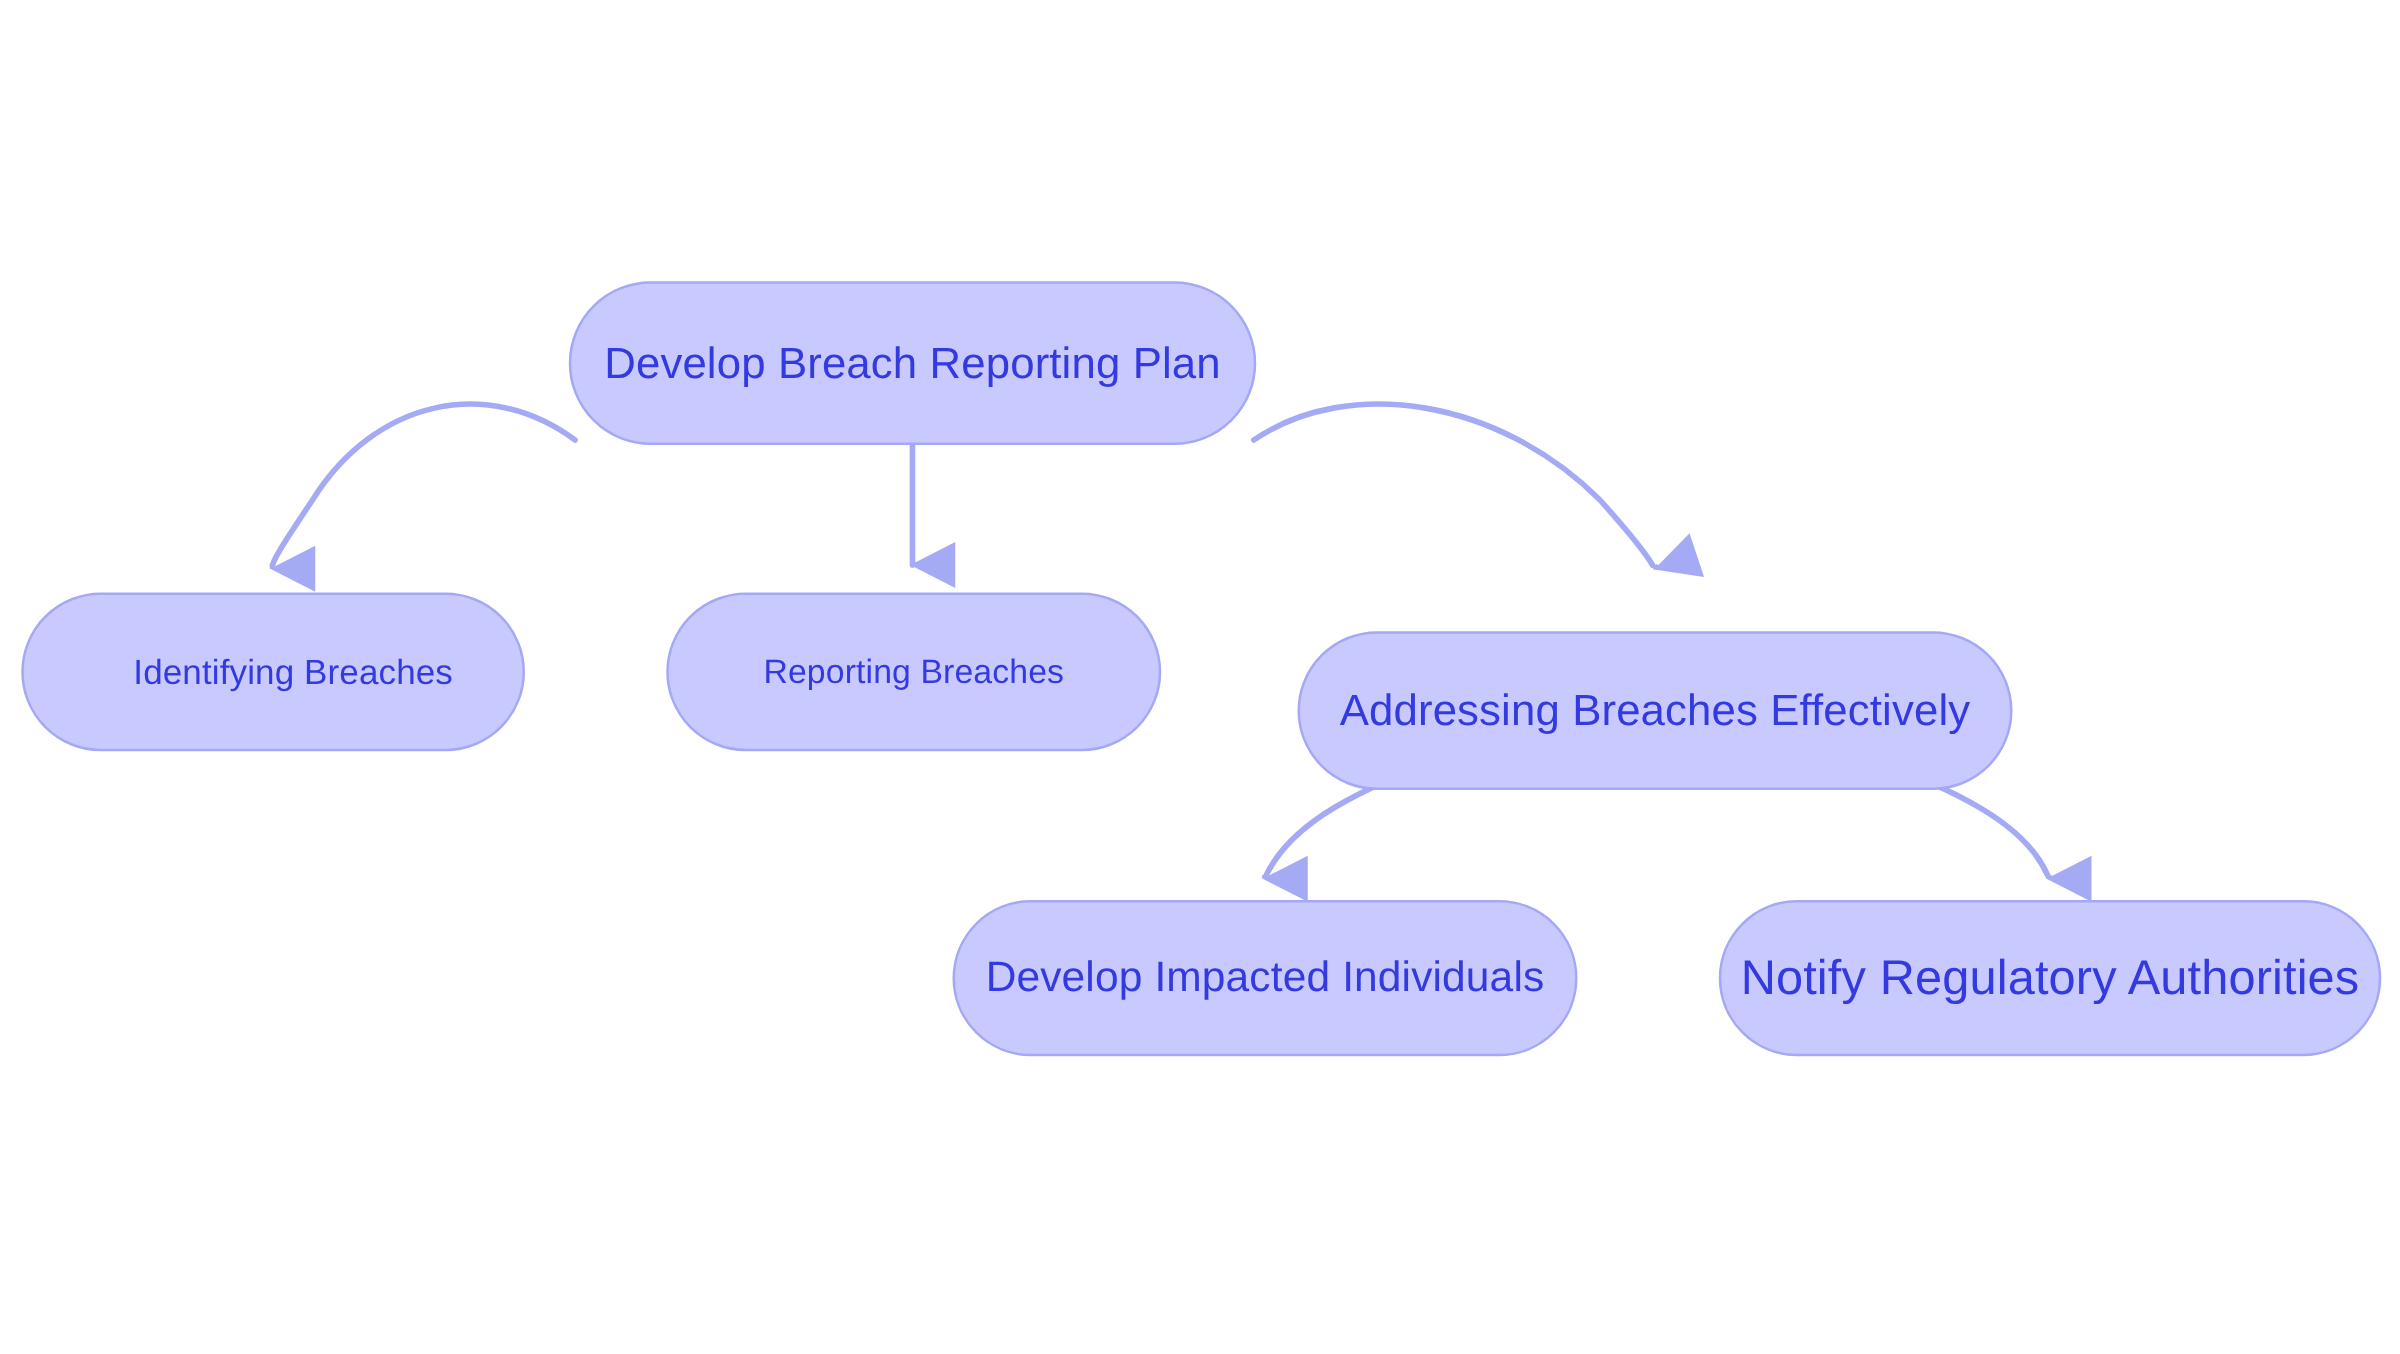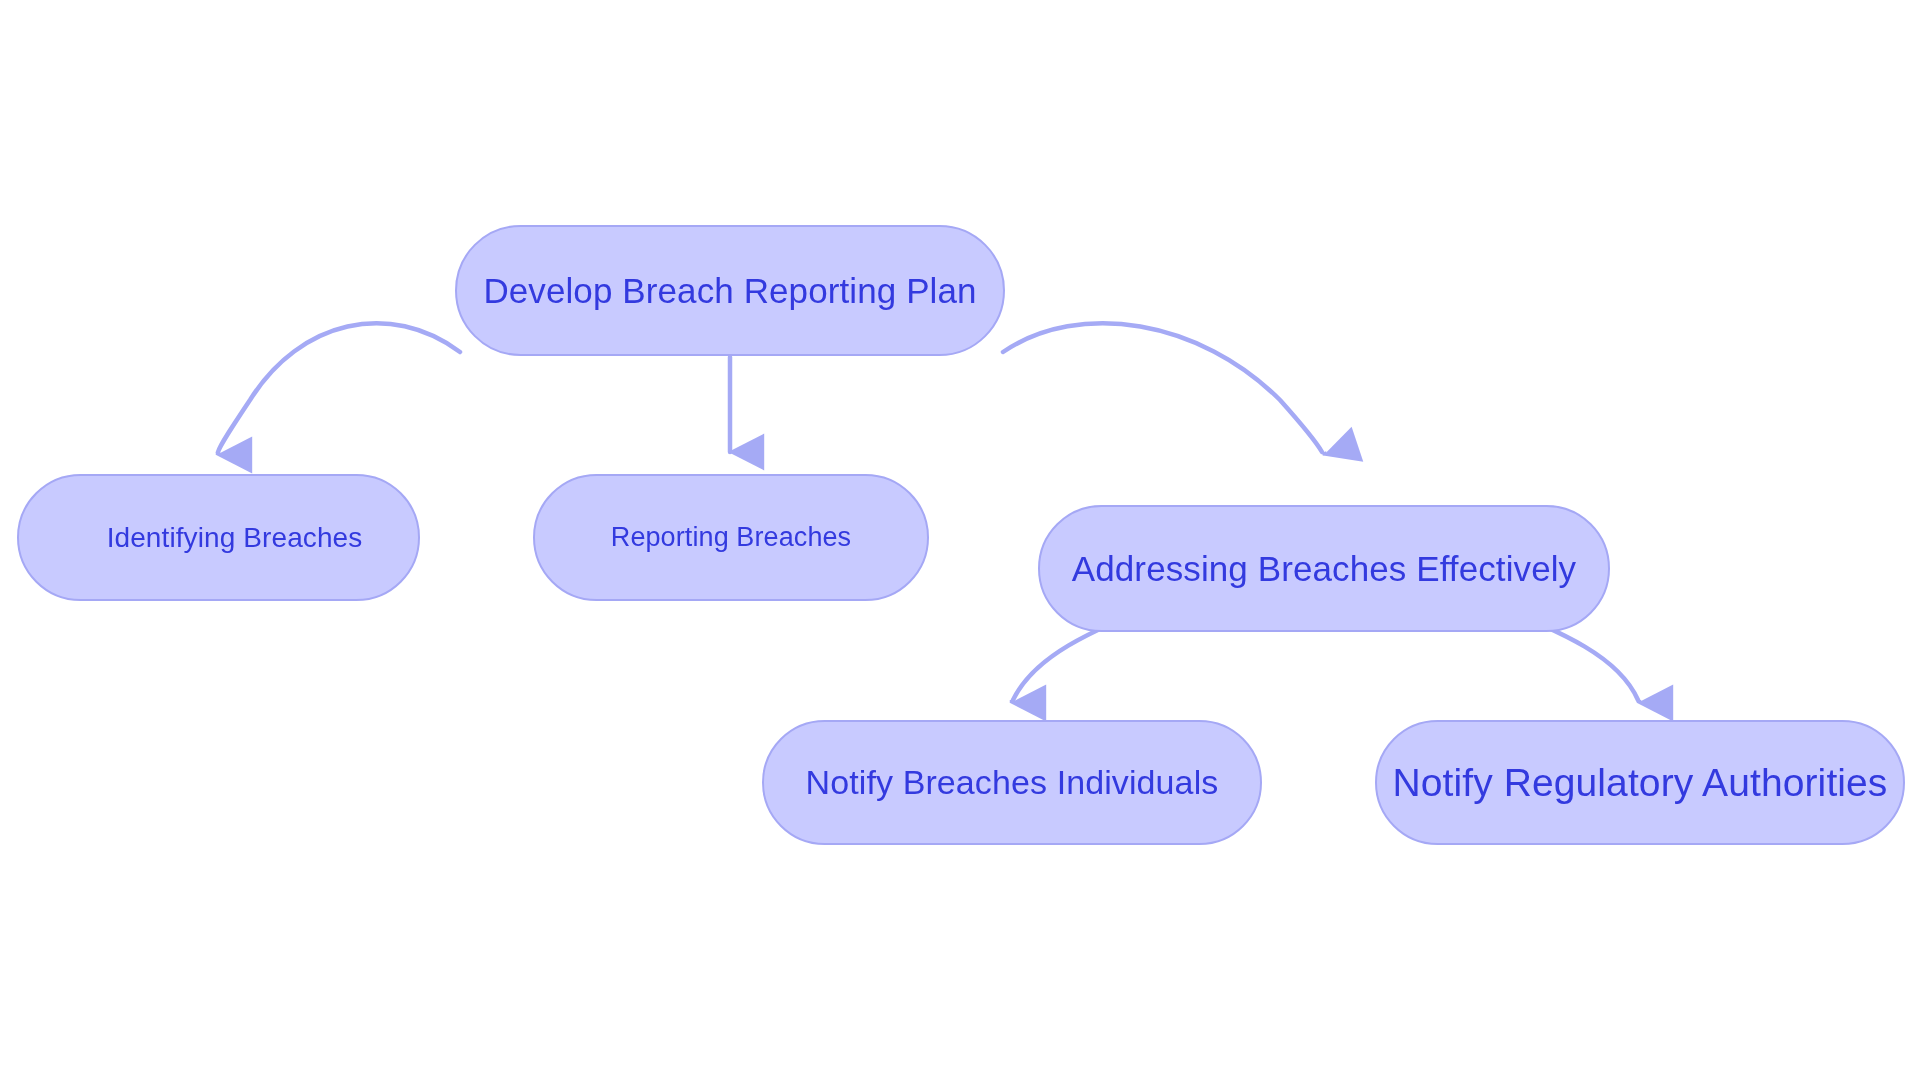--- a/index.html
+++ b/index.html
@@ -101,20 +101,20 @@
 
   <div class="node" id="node-reporting">
     <span class="node-label">Reporting Breaches</span>
   </div>
 
   <div class="node" id="node-addressing">
     <span class="node-label">Addressing Breaches Effectively</span>
   </div>
 
   <div class="node" id="node-notify-individuals">
-    <span class="node-label">Notify Breaches Individuals</span>
+    <span class="node-label">Develop Impacted Individuals</span>
   </div>
 
   <div class="node" id="node-notify-authorities">
     <span class="node-label">Notify Regulatory Authorities</span>
   </div>
 
 </div>
 
 </body></html>

